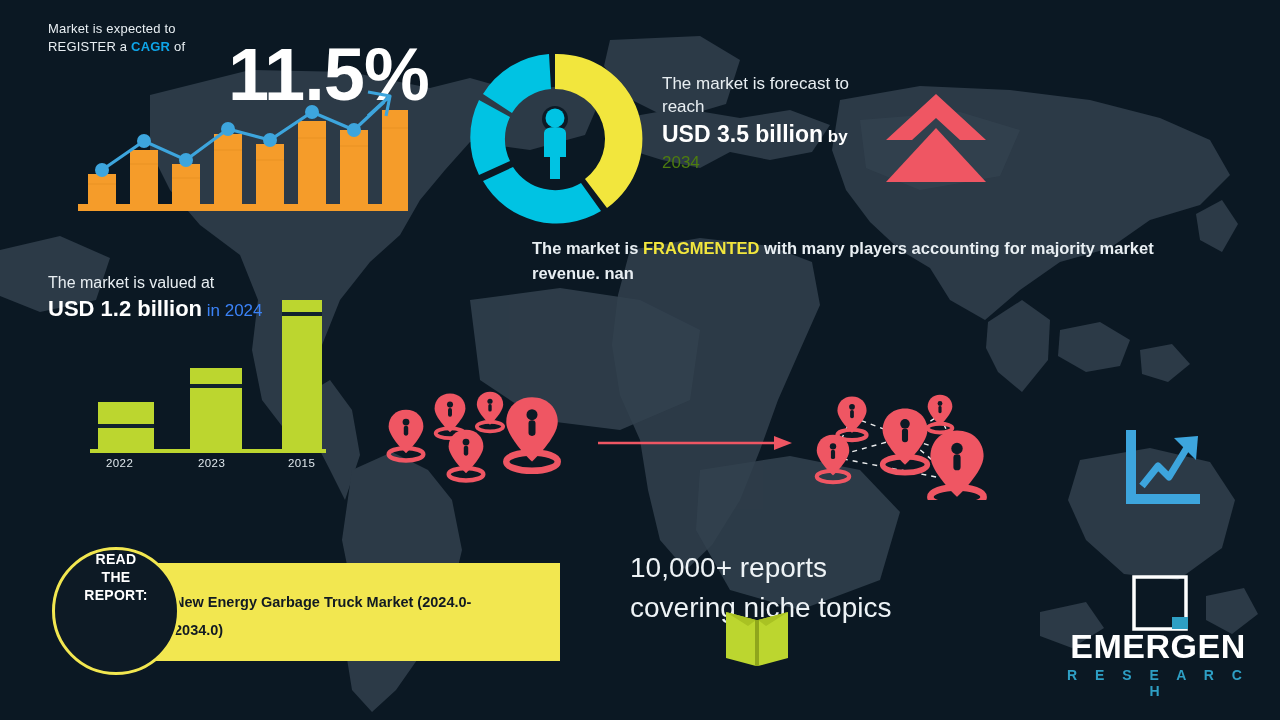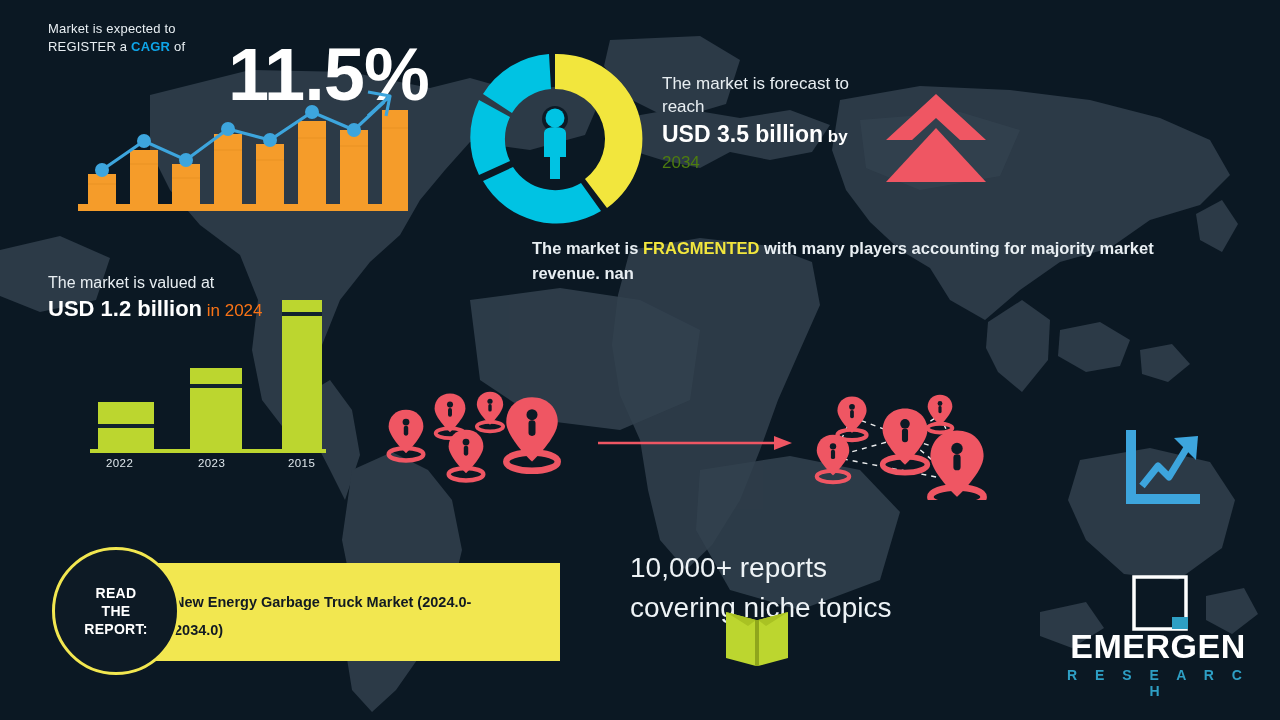--- a/index.html
+++ b/index.html
@@ -36,39 +36,39 @@
   .chev{left:884px;top:92px;width:104px;height:92px;}
 
   
   .frag{left:532px;top:236px;width:680px;font-size:16.5px;line-height:1.5;color:#e8eef2;font-weight:bold;}
   .frag .hl{color:#f2e63d;}
 
   
   .valued{left:48px;top:272px;width:300px;line-height:1.4;}
   .v-small{font-size:16px;color:#e8eef2;}
   .v-big{font-size:22px;font-weight:bold;color:#fff;}
-  .v-year{font-size:17px;color:#f97316;}
+  .v-year{font-size:17px;color:#3b82f6;}
 
   
   .greenchart{left:72px;top:290px;width:260px;height:180px;}
   .gc-label{position:absolute;font-size:11.5px;color:#dfe7ec;letter-spacing:.4px;}
 
   
   .pins-left{left:380px;top:385px;width:200px;height:105px;}
   .pins-right{left:805px;top:385px;width:205px;height:115px;}
   .arrow-mid{left:596px;top:428px;width:200px;height:30px;}
 
   
   .bluechart{left:1122px;top:428px;width:82px;height:80px;}
 
   
   .banner{left:152px;top:563px;width:408px;height:98px;background:#f2e750;}
   .banner-text{position:absolute;left:22px;top:26px;width:340px;font-size:14.5px;font-weight:bold;color:#111a22;line-height:1.9;}
   .circle{left:52px;top:547px;width:128px;height:128px;border-radius:50%;
-    background:#0d1a25;border:3px solid #f2e750;display:flex;align-items:center;justify-content:center;}
+    background:#0d1a25;border:3px solid #f2e750;display:flex;justify-content:center;}
   .circle-text{font-size:14px;font-weight:bold;color:#fff;text-align:center;line-height:1.3;letter-spacing:.3px;}
 
   
   .reports{left:630px;top:548px;width:330px;font-size:28px;color:#eef3f6;line-height:1.42;}
   .book{left:718px;top:610px;width:78px;height:60px;}
 
   
   .logo{left:1058px;top:575px;width:200px;height:125px;}
   .logo-name{position:absolute;left:0;top:52px;width:200px;text-align:center;font-size:34px;font-weight:bold;color:#fff;letter-spacing:.5px;}
   .logo-sub{position:absolute;left:0;top:92px;width:200px;text-align:center;font-size:14px;color:#2e9fc4;letter-spacing:7px;font-weight:bold;}

